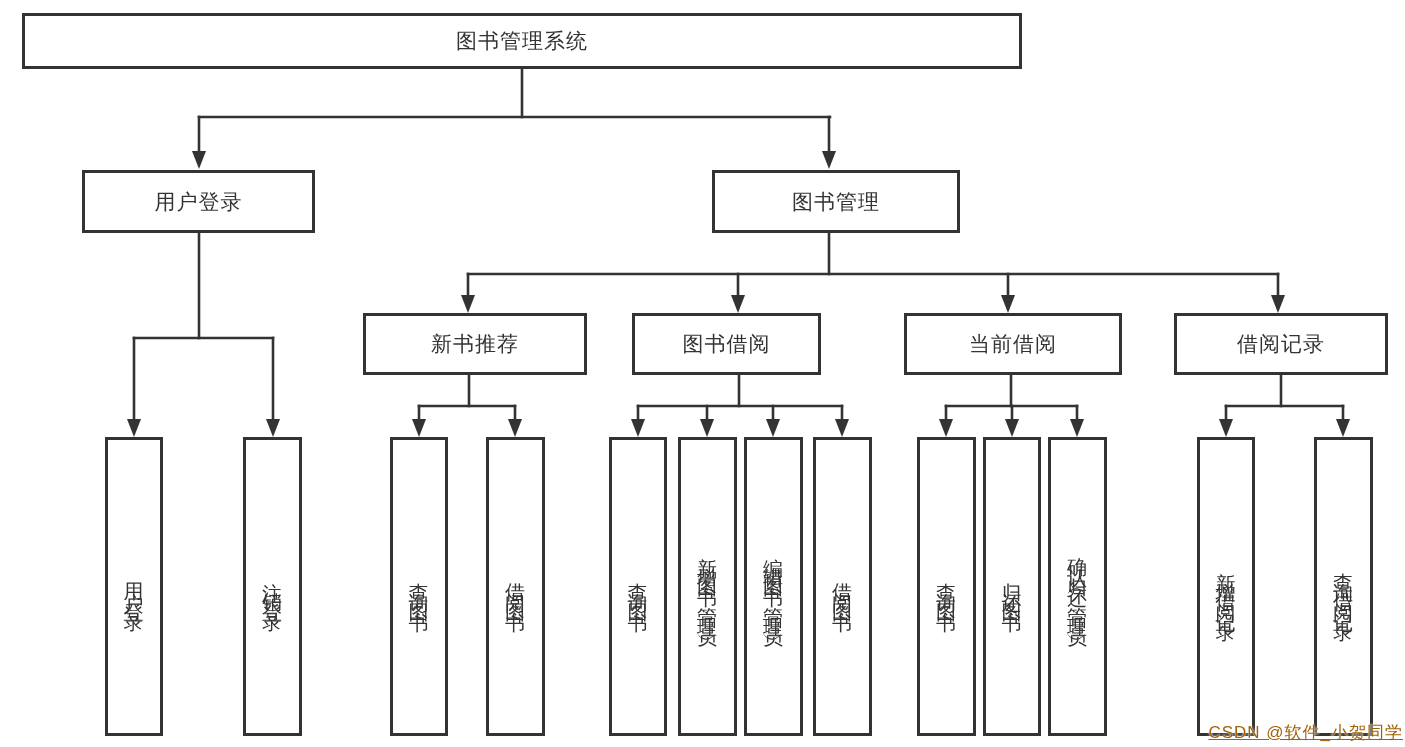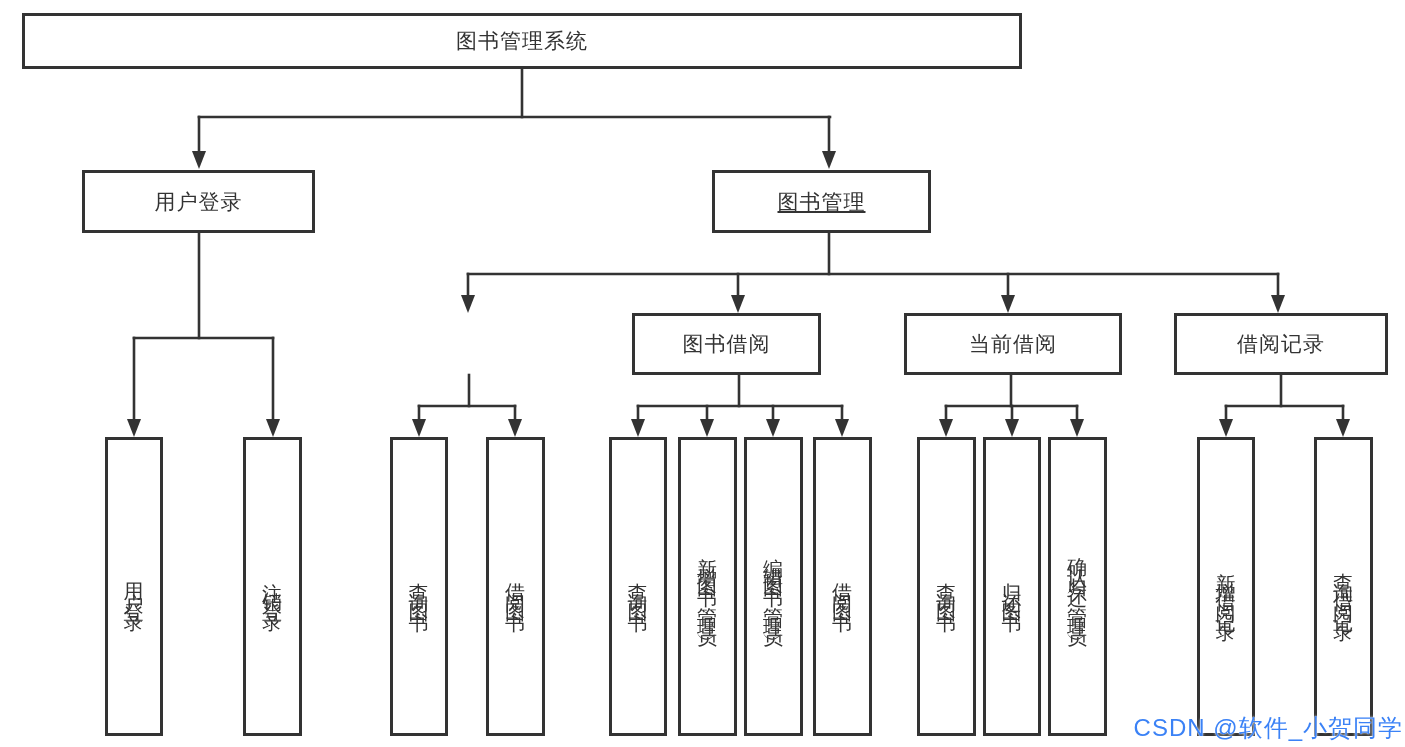--- a/index.html
+++ b/index.html
@@ -26,21 +26,21 @@
     writing-mode:vertical-rl;
     text-orientation:mixed;
     letter-spacing:10px;
     line-height:1;
     white-space:nowrap;
   }
   
   .b-root{left:22px;top:13px;width:1000px;height:56px;}
   
   .b-login{left:82px;top:170px;width:233px;height:63px;}
-  .b-mgmt{left:712px;top:170px;width:219px;height:63px;text-decoration:underline;}
+  .b-mgmt{left:712px;top:170px;width:248px;height:63px;}
   
   .b-recommend{left:363px;top:313px;width:224px;height:62px;}
   .b-borrow{left:632px;top:313px;width:189px;height:62px;}
   .b-current{left:904px;top:313px;width:218px;height:62px;}
   .b-records{left:1174px;top:313px;width:214px;height:62px;text-align:right;}
   
   .leaf{top:437px;width:58px;height:299px;}
   .b-login1{left:105px;}
   .b-login2{left:243px;width:59px;}
   .b-rec1{left:390px;}
@@ -51,24 +51,25 @@
   .b-bor4{left:813px;width:59px;}
   .b-cur1{left:917px;width:59px;}
   .b-cur2{left:983px;}
   .b-cur3{left:1048px;width:59px;}
   .b-rcd1{left:1197px;}
   .b-rcd2{left:1314px;width:59px;}
   #watermark{
     position:absolute;
     right:2px;bottom:3px;
     z-index:3;
-    font-size:24px;
-    color:#3b82f6;
+    font-size:17px;
+    color:#a16207;
     text-shadow:0 0 3px #ffffff, 0 0 1px #ffffff;
     letter-spacing:1px;
+    text-decoration:underline;
   }
   svg line{stroke:#333333;stroke-width:2.6;stroke-linecap:square;}
   svg polygon{fill:#333333;stroke:none;}
 </style>
 </head>
 <body>
 
 <div id="stage">
 
   <svg id="connectors" width="1405" height="747" viewBox="0 0 1405 747">
@@ -151,20 +152,23 @@
     <span>图书管理系统</span>
   </div>
 
   <div class="box h-box b-login">
     <span>用户登录</span>
   </div>
   <div class="box h-box b-mgmt">
     <span>图书管理</span>
   </div>
 
+  <div class="box h-box b-recommend">
+    <span>新书推荐</span>
+  </div>
   <div class="box h-box b-borrow">
     <span>图书借阅</span>
   </div>
   <div class="box h-box b-current">
     <span>当前借阅</span>
   </div>
   <div class="box h-box b-records">
     <span>借阅记录</span>
   </div>
 

